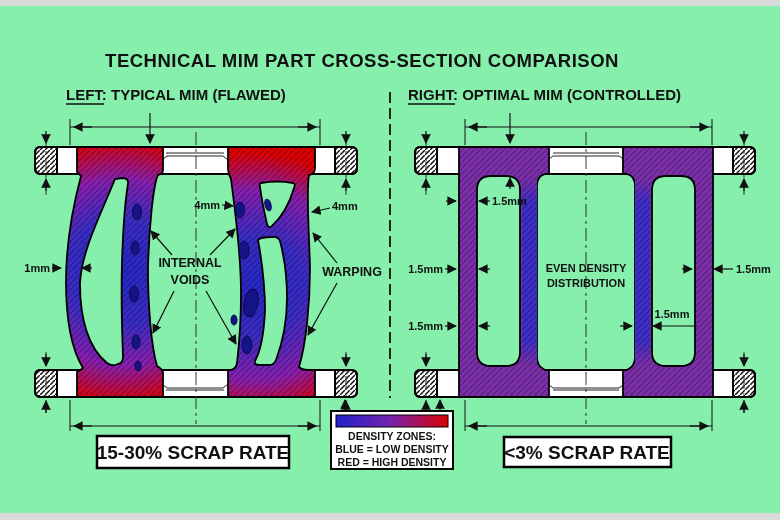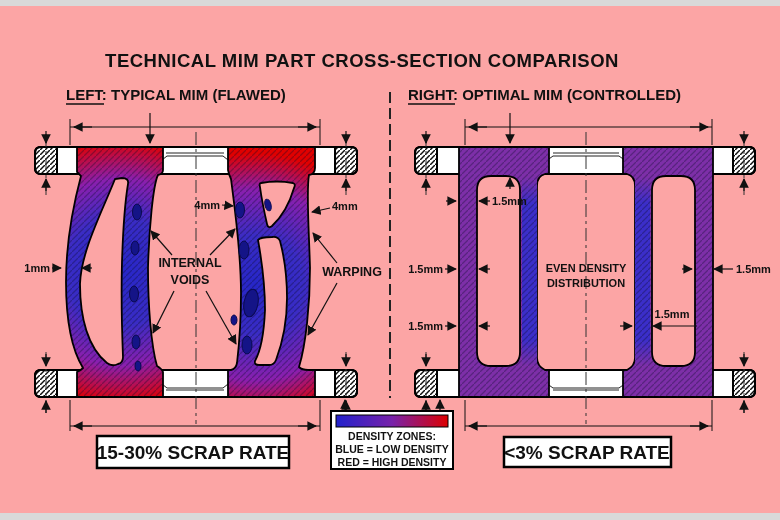--- a/index.html
+++ b/index.html
@@ -1,16 +1,16 @@
 <!DOCTYPE html>
 <html><head>
 <meta charset="utf-8">
 <style>
   html,body{margin:0;padding:0;background:#fff;}
-  #stage{width:780px;height:520px;position:relative;background:#fca5a5;overflow:hidden;
+  #stage{width:780px;height:520px;position:relative;background:#86efac;overflow:hidden;
          font-family:"Liberation Sans",sans-serif;}
   svg{display:block;}
   text{font-family:"Liberation Sans",sans-serif;fill:#111;}
   .ttl{font-size:18.5px;font-weight:bold;letter-spacing:.5px;}
   .hd{font-size:15px;font-weight:bold;}
   .lbl{font-size:11px;font-weight:bold;}
   .lbl2{font-size:12.5px;font-weight:bold;}
   .scrap{font-size:19px;font-weight:bold;}
   .leg{font-size:10.5px;font-weight:bold;}
   .thin{stroke:#111;stroke-width:1.2;fill:none;}

